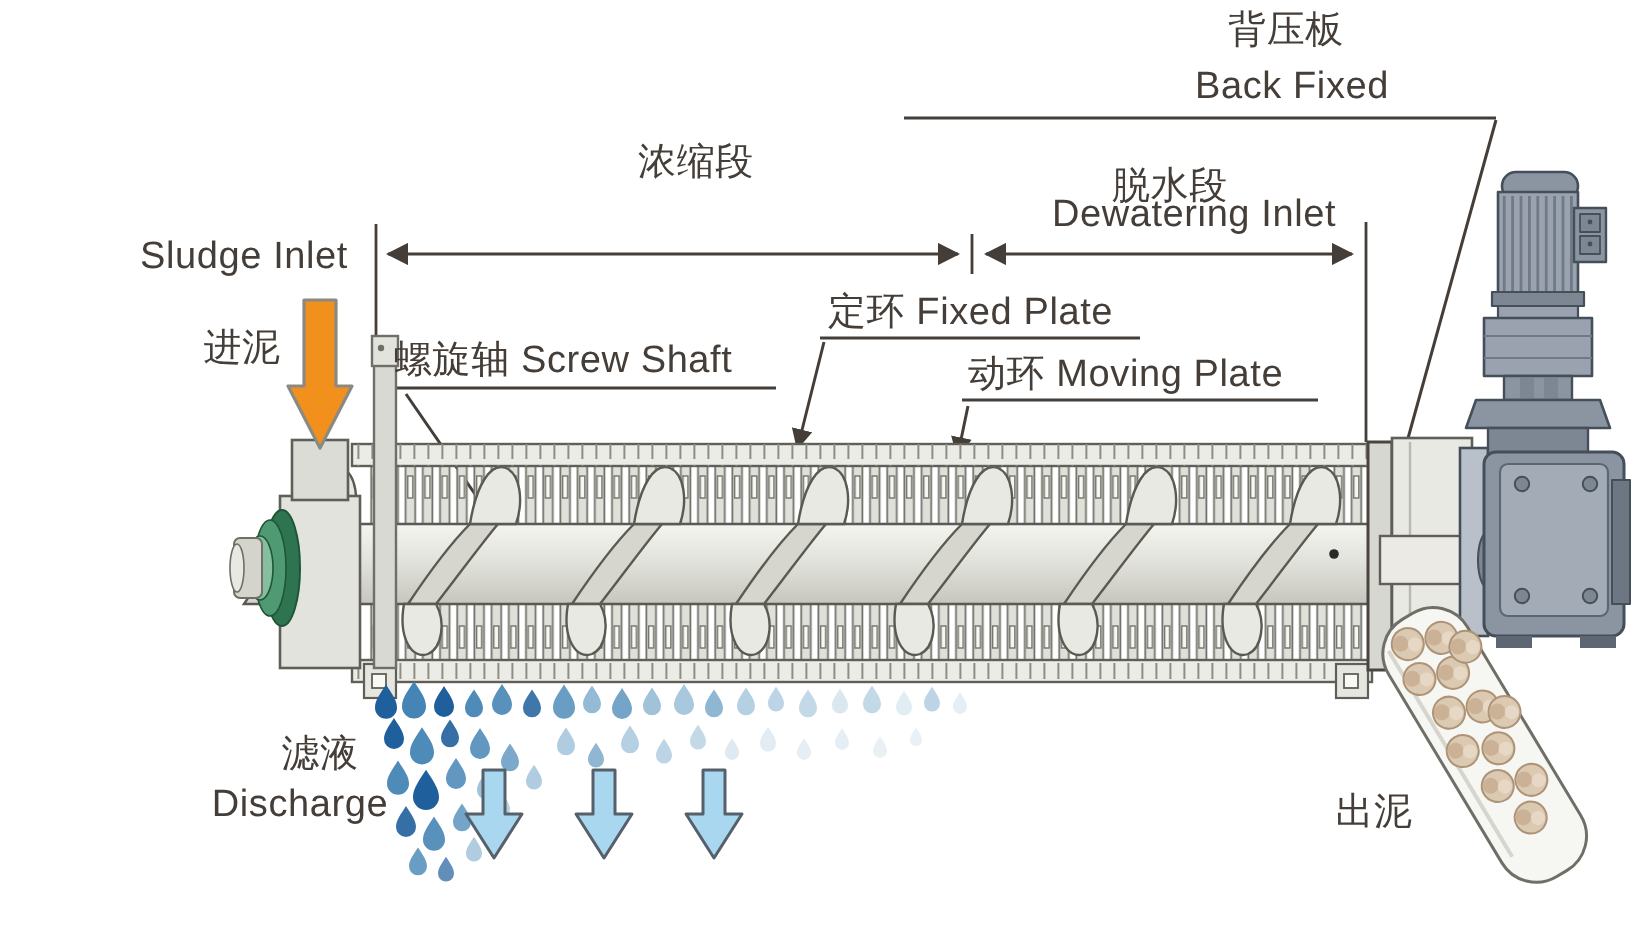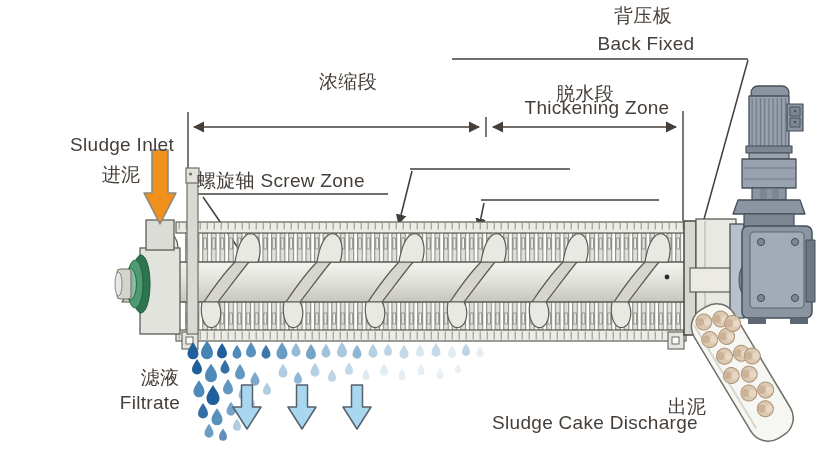--- a/index.html
+++ b/index.html
@@ -267,21 +267,22 @@
         <path d="M351.5,385 L362.5,385 L362.5,407 L371,407 L357,429 L343,407 L351.5,407 Z" fill="#a9d7ef" stroke="#55606b" stroke-width="1.5" stroke-linejoin="round"></path>
       </g>
 
   <path d="M152,150 L168,150 L168,193 L176,193 L160,224 L144,193 L152,193 Z" fill="#f2901e" stroke="#8a8a83" stroke-width="1.6" stroke-linejoin="round"></path>
 </svg>
 
   <div class="lbl ctr" style="left:643px;top:6px">背压板</div>
   <div class="lbl ctr" style="left:646px;top:34px">Back Fixed</div>
   <div class="lbl ctr" style="left:348px;top:72px">浓缩段</div>
   <div class="lbl ctr" style="left:585px;top:84px">脱水段</div>
-  <div class="lbl ctr" style="left:597px;top:98px">Thickening Zone</div>
-  <div class="lbl ctr" style="left:122px;top:135px">Sludge Inlet</div>
+  <div class="lbl ctr" style="left:597px;top:98px">Dewatering Inlet</div>
+  <div class="lbl ctr" style="left:122px;top:119px">Sludge Inlet</div>
   <div class="lbl ctr" style="left:121px;top:165px">进泥</div>
-  <div class="lbl" style="left:197px;top:171px">螺旋轴 Screw Zone</div>
+  <div class="lbl" style="left:197px;top:171px">螺旋轴 Screw Shaft</div>
+  <div class="lbl" style="left:414px;top:147px">定环 Fixed Plate</div>
+  <div class="lbl" style="left:484px;top:178px">动环 Moving Plate</div>
   <div class="lbl ctr" style="left:160px;top:368px">滤液</div>
-  <div class="lbl ctr" style="left:150px;top:393px">Filtrate</div>
+  <div class="lbl ctr" style="left:150px;top:393px">Discharge</div>
   <div class="lbl ctr" style="left:687px;top:397px">出泥</div>
-  <div class="lbl ctr" style="left:595px;top:413px">Sludge Cake Discharge</div>
 </div>
 
 </body></html>

